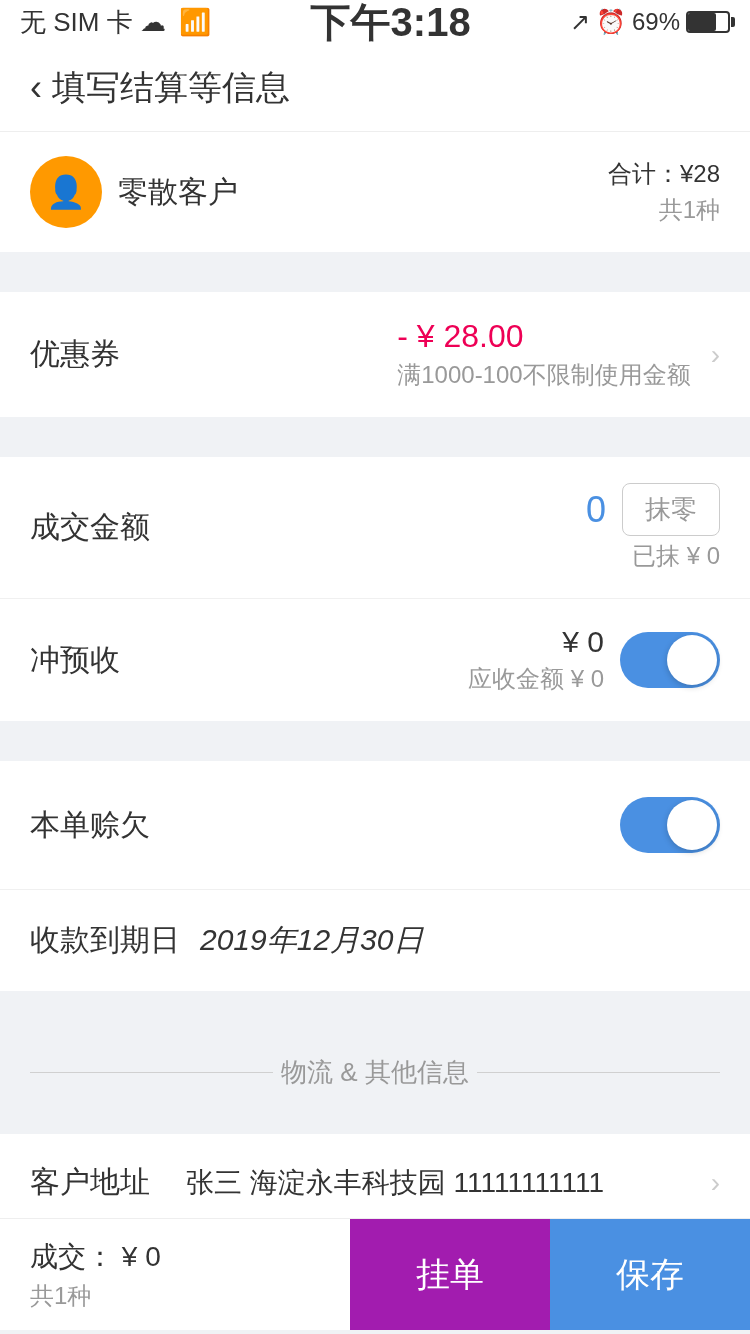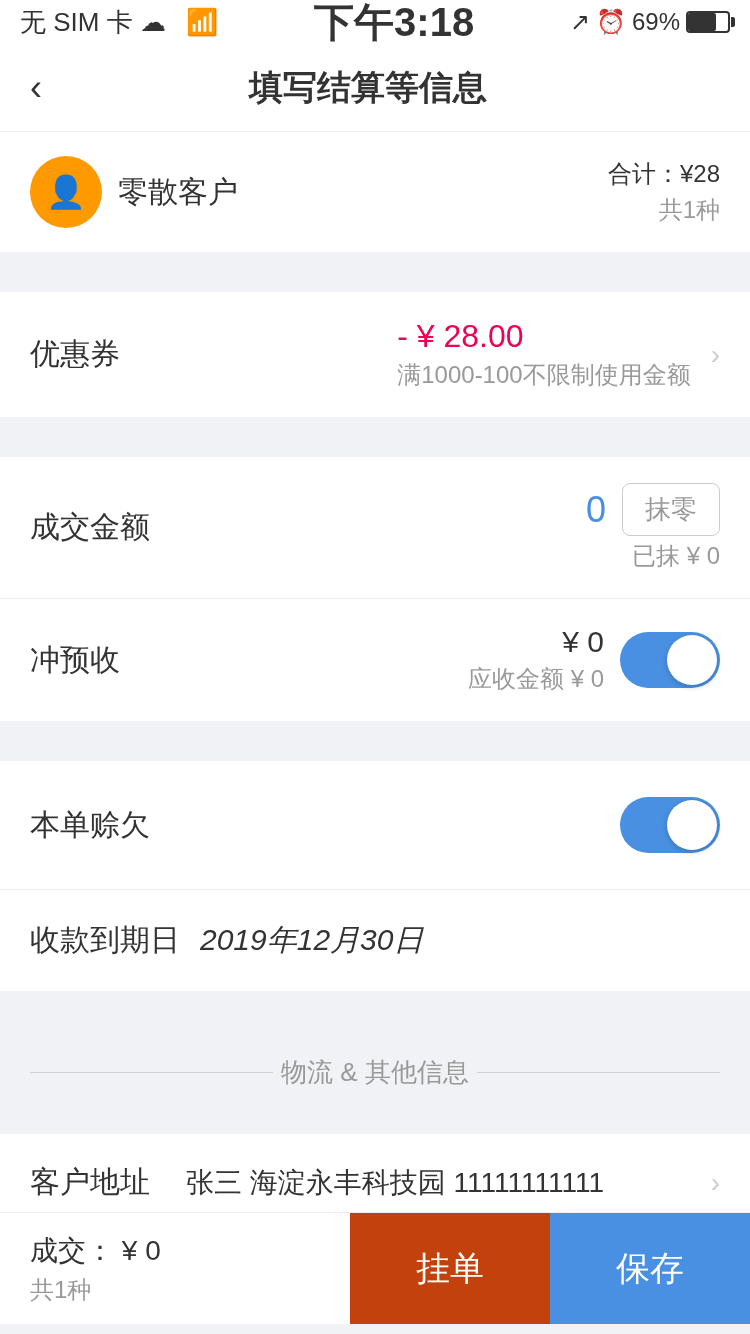--- a/index.html
+++ b/index.html
@@ -18,21 +18,21 @@
     .status-bar {
       height: 44px;
       background: #fff;
       display: flex;
       align-items: center;
       justify-content: space-between;
       padding: 0 20px;
       font-size: 26px;
       font-weight: 500;
     }
-    .status-left { display: flex; align-items: center; gap: 20px; }
+    .status-left { display: flex; align-items: center; gap: 13px; }
     .status-center { font-size: 40px; font-weight: 600; }
     .status-right { display: flex; align-items: center; gap: 6px; font-size: 24px; }
     .battery-icon {
       width: 44px; height: 22px; border: 2px solid #333; border-radius: 4px;
       position: relative; display: inline-flex; align-items: center;
     }
     .battery-icon::after {
       content: ''; position: absolute; right: -7px; top: 50%; transform: translateY(-50%);
       width: 4px; height: 10px; background: #333; border-radius: 0 2px 2px 0;
     }
@@ -51,23 +51,23 @@
     }
     .nav-back {
       font-size: 36px;
       color: #333;
       cursor: pointer;
       padding: 10px;
       margin-left: -10px;
     }
     .nav-title {
       flex: 1;
-      text-align: center;
+      text-align: left;
       font-size: 34px;
-      font-weight: 700;
+      font-weight: 400;
       color: #333;
       margin-right: 36px;
     }
 
     
     .content {
       padding-bottom: 120px;
     }
 
     
@@ -259,21 +259,21 @@
     }
     .address-value {
       font-size: 28px;
       color: #333;
       flex: 1;
     }
 
     
     .bottom-bar {
       position: fixed;
-      bottom: 10px;
+      bottom: 4px;
       width: 750px;
       height: 112px;
       display: flex;
       background: #fff;
       border-top: 1px solid #eee;
     }
     .bottom-summary {
       flex: 1;
       padding: 0 30px;
       display: flex;
@@ -288,21 +288,21 @@
       color: #333;
       font-weight: 500;
     }
     .bottom-summary-bottom {
       font-size: 24px;
       color: #999;
       margin-top: 4px;
     }
     .bottom-btn-hold {
       width: 200px;
-      background: #c2410c;
+      background: #a21caf;
       display: flex;
       align-items: center;
       justify-content: center;
       font-size: 34px;
       color: #fff;
       font-weight: 500;
       cursor: pointer;
     }
     .bottom-btn-save {
       width: 200px;

